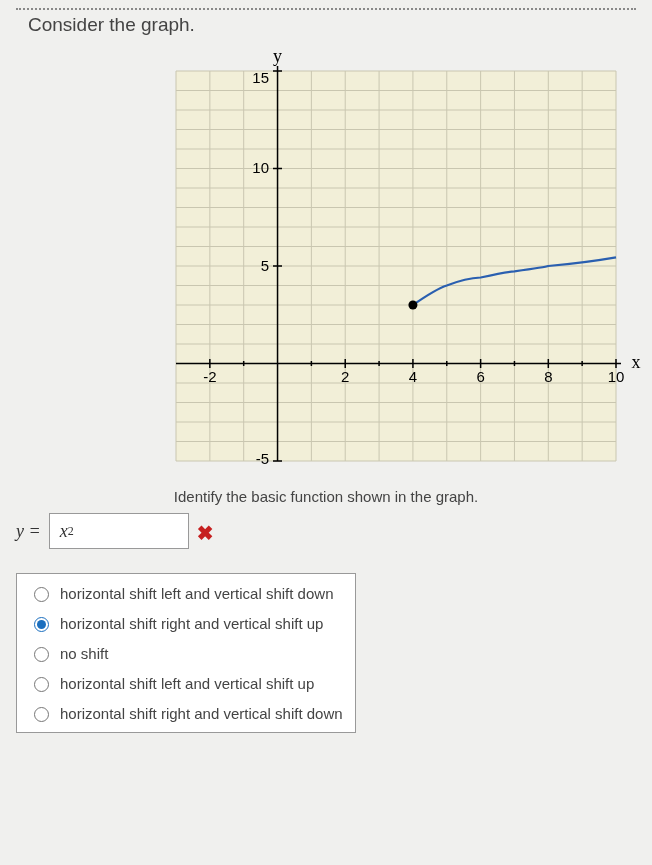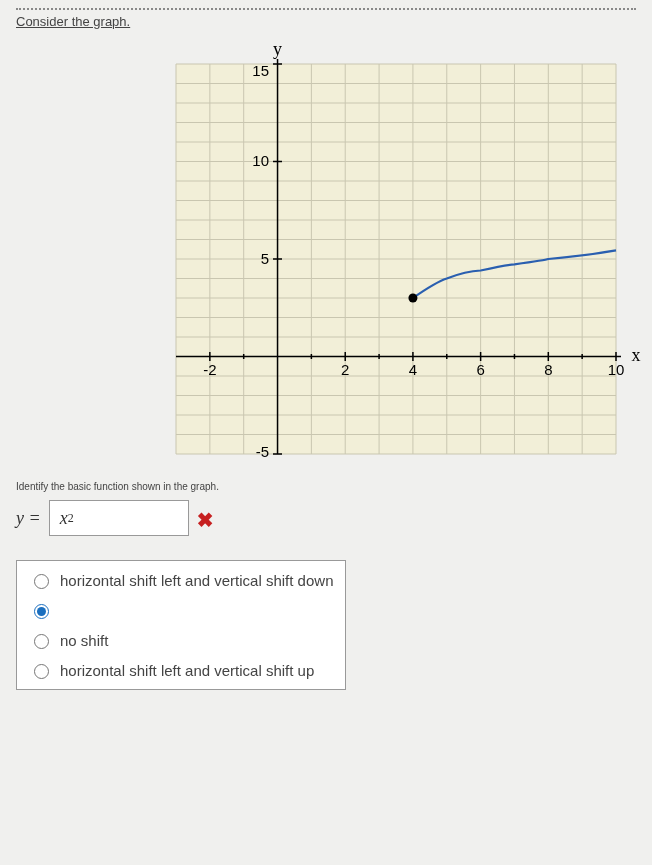--- a/index.html
+++ b/index.html
@@ -11,33 +11,33 @@
     width: 652px;
     color: #333;
   }
   .page {
     padding: 8px 16px 20px 16px;
   }
   .dotted-border {
     border-top: 2px dotted #888;
   }
   .prompt {
-    font-size: 13px;
+    font-size: 19px;
     color: #444;
-    margin: 4px 0 10px 0;
-    text-decoration: underline;
+    margin: 4px 0 10px 12px;
   }
   .graph-wrap {
     margin-left: 130px;
     margin-bottom: 12px;
   }
   .section-label {
-    font-size: 10px;
+    font-size: 15px;
     color: #444;
     margin: 8px 0;
+    text-align: center;
   }
   .eq-row {
     display: flex;
     align-items: center;
     gap: 8px;
     margin: 6px 0 18px 0;
   }
   .eq-prefix {
     font-style: italic;
     font-family: 'Times New Roman', serif;
@@ -195,23 +195,28 @@
     <span class="x-mark">✖</span>
   </div>
 
   <div class="options-box">
     <label class="option-row">
       <input type="radio" name="transform" style="">
       <span>horizontal shift left and vertical shift down</span>
     </label>
     <label class="option-row">
       <input type="radio" name="transform" checked="" style="">
+      <span>horizontal shift right and vertical shift up</span>
     </label>
     <label class="option-row">
       <input type="radio" name="transform" style="">
       <span>no shift</span>
     </label>
     <label class="option-row">
       <input type="radio" name="transform" style="">
       <span>horizontal shift left and vertical shift up</span>
+    </label>
+    <label class="option-row">
+      <input type="radio" name="transform" style="">
+      <span>horizontal shift right and vertical shift down</span>
     </label>
   </div>
 </div>
 
 </body></html>

